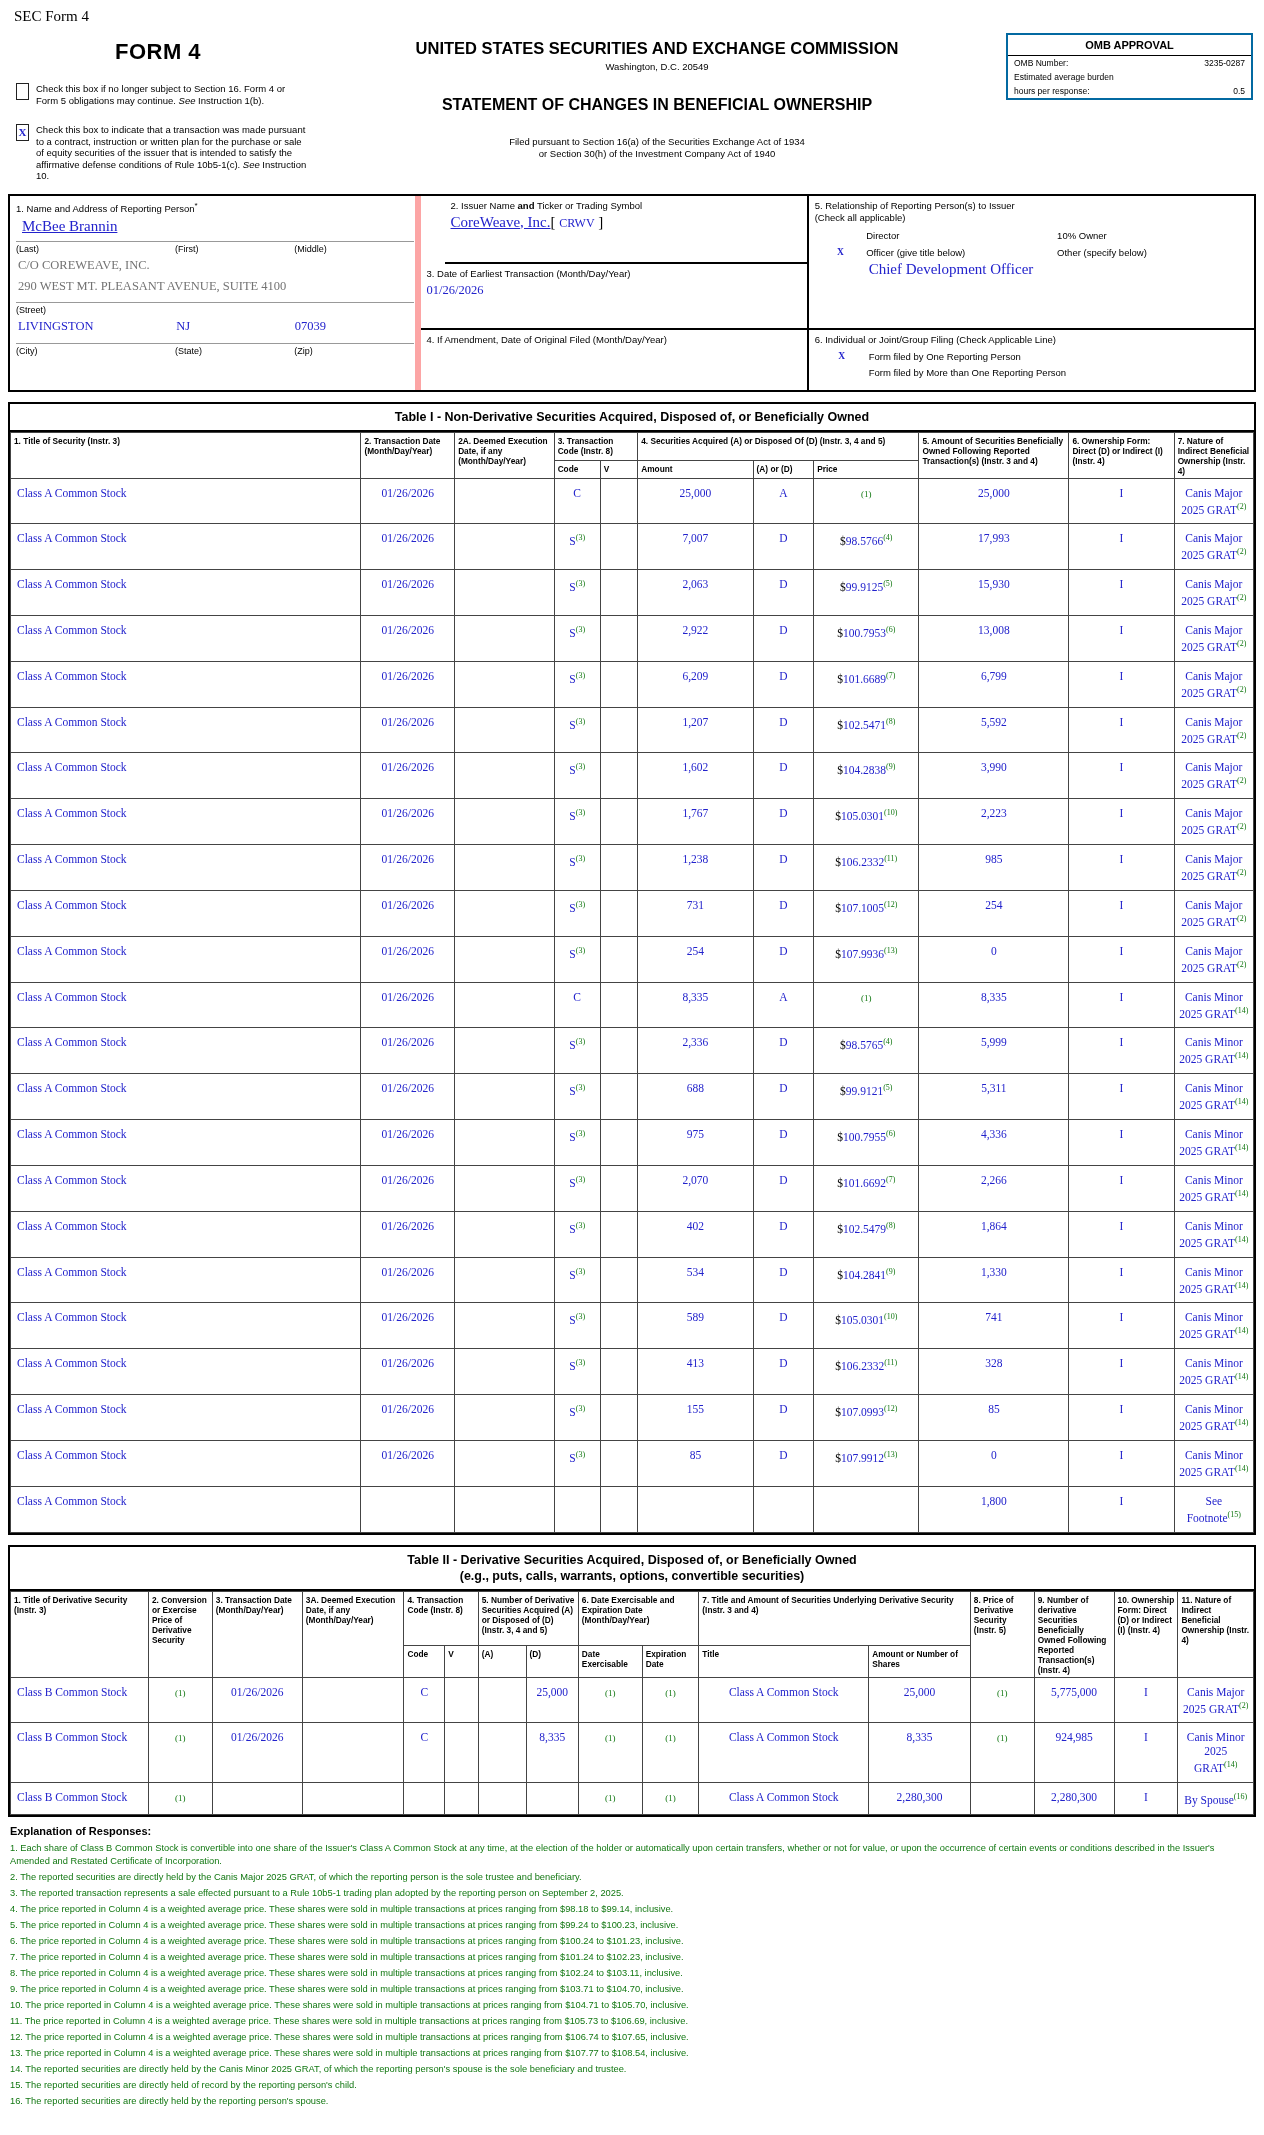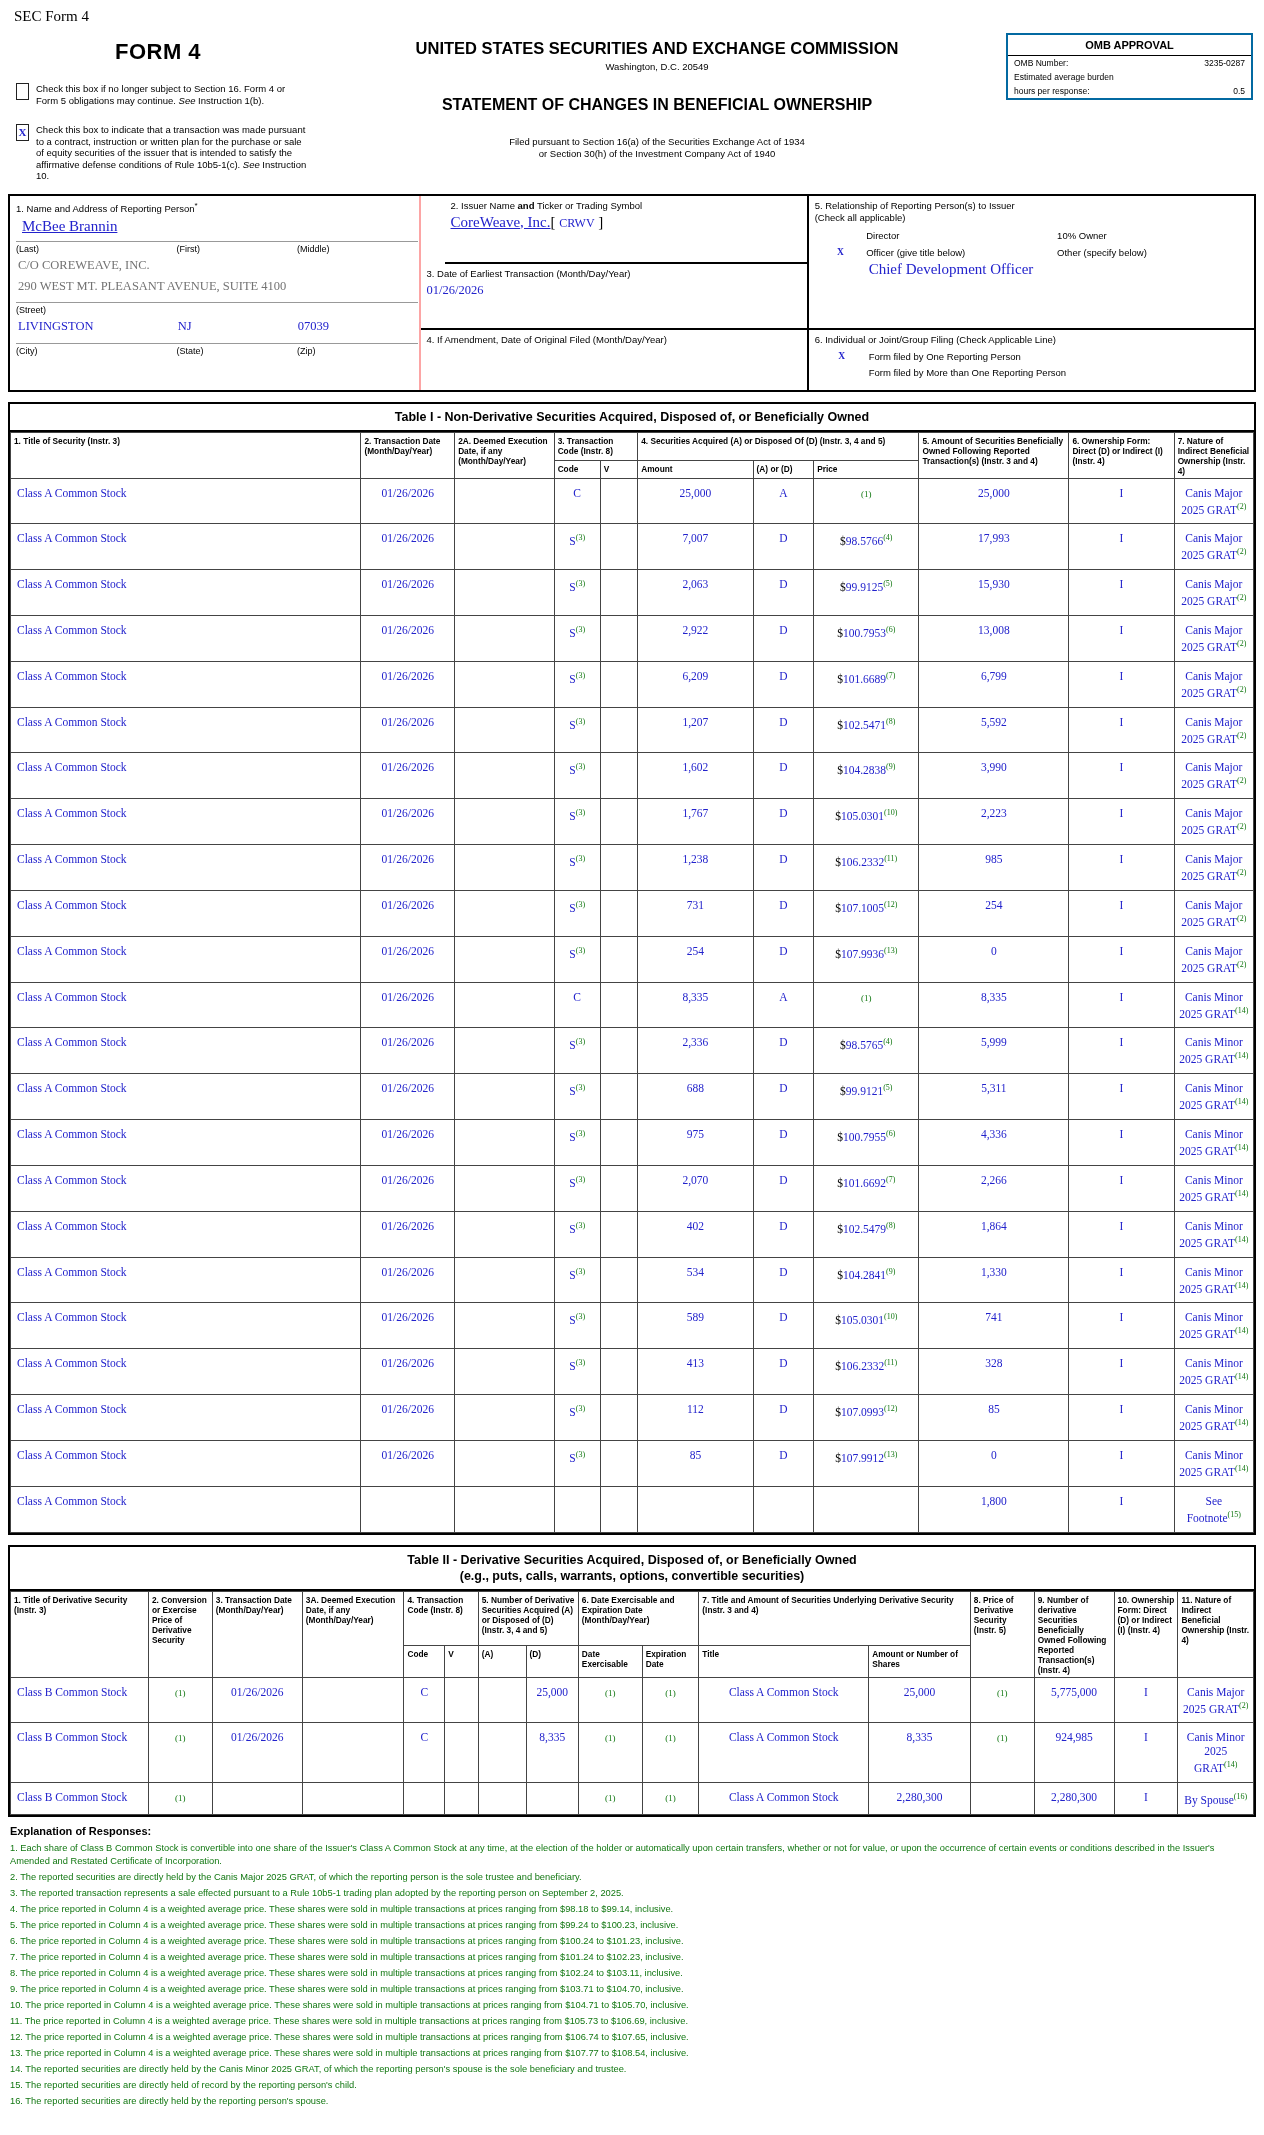--- a/index.html
+++ b/index.html
@@ -65,21 +65,21 @@
     font-size: 8.5px; padding: 2px 6px 1px 6px; line-height: 11px;
   }
 
   
   .infogrid {
     display: flex;
     border: 2px solid #000;
     margin-top: 12px;
     width: 100%;
   }
-  .col1 { width: 33%; border-right: 2px solid #fca5a5; padding: 4px 1px 2px 6px;}
+  .col1 { width: 33%; border-right: 6px solid #fca5a5; padding: 4px 1px 2px 6px;}
   .col2 { width: 31.2%; border-right: 2px solid #000; display: flex; flex-direction: column;}
   .col3 { width: 35.8%; display: flex; flex-direction: column;}
 
   .boxlabel { font-size: 9.5px; line-height: 12px; }
   .boxlabel sup { font-size: 8px; }
 
   .person-name {
     font-family: "Liberation Serif", serif;
     font-size: 15px; color:#2222cc; text-decoration: underline;
     padding: 3px 0 0 6px;
@@ -615,21 +615,21 @@
             <td>328</td>
             <td>I</td>
             <td>Canis Minor 2025 GRAT<sup>(14)</sup></td>
           </tr>
           <tr>
             <td class="left">Class A Common Stock</td>
             <td>01/26/2026</td>
             <td></td>
             <td>S<sup>(3)</sup></td>
             <td></td>
-            <td>112</td>
+            <td>155</td>
             <td>D</td>
             <td><span class="dollar">$</span>107.0993<sup>(12)</sup></td>
             <td>85</td>
             <td>I</td>
             <td>Canis Minor 2025 GRAT<sup>(14)</sup></td>
           </tr>
           <tr>
             <td class="left">Class A Common Stock</td>
             <td>01/26/2026</td>
             <td></td>

